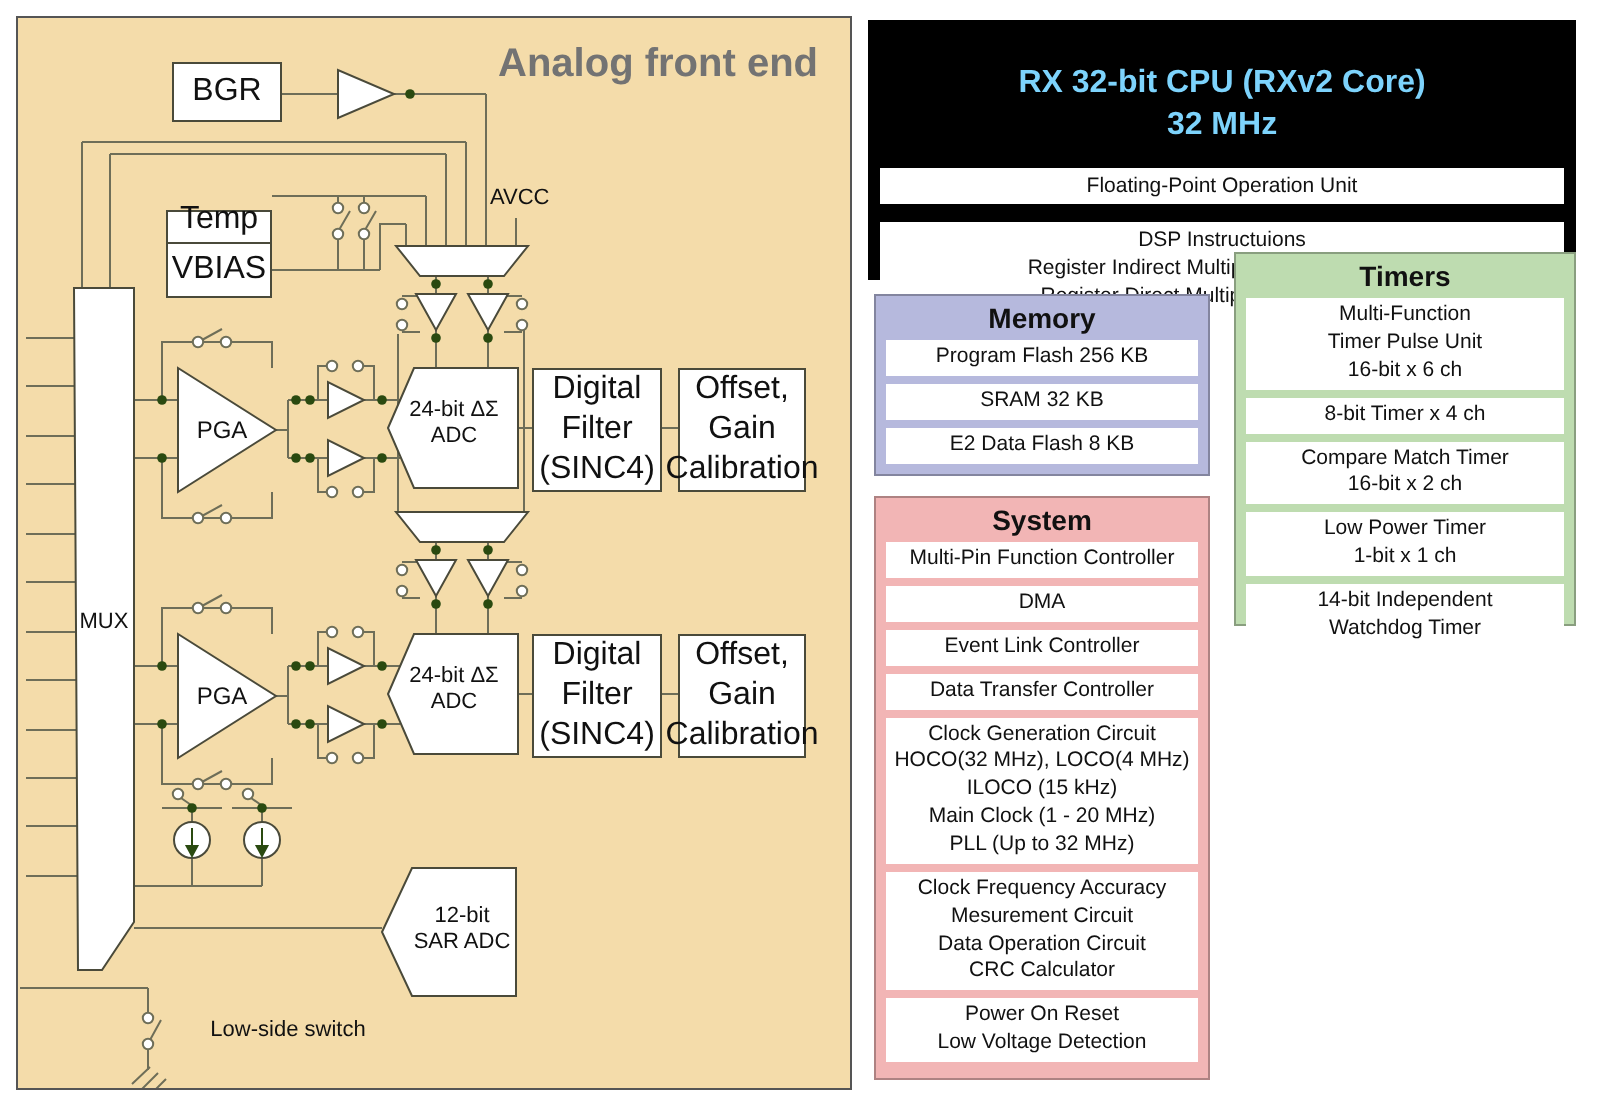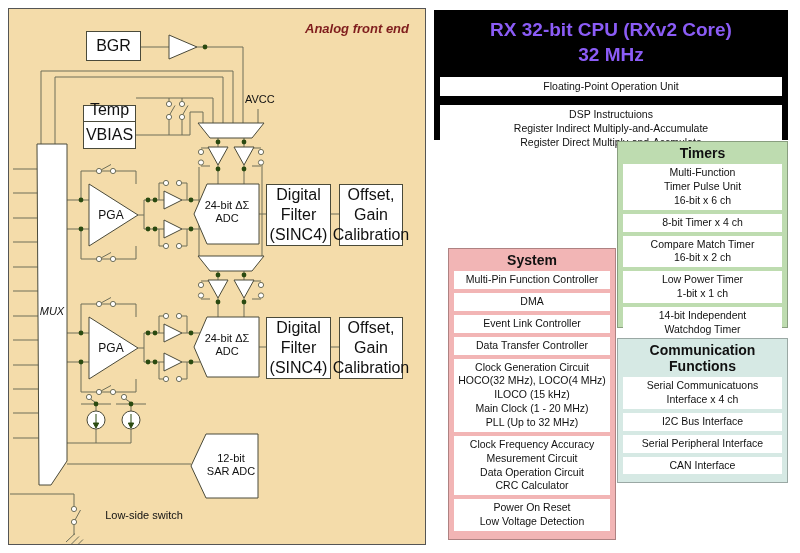--- a/index.html
+++ b/index.html
@@ -3,29 +3,29 @@
 <meta charset="utf-8">
 <style>
   html,body{margin:0;padding:0;background:#fff;}
   #stage{position:relative;width:800px;height:553px;background:#fff;font-family:"Liberation Sans",sans-serif;overflow:hidden;}
 
   
   #afe{position:absolute;left:8px;top:8px;width:418px;height:537px;background:#f4dcaa;border:1px solid #555;box-sizing:border-box;}
   #afe svg{position:absolute;left:0;top:0;}
   .afe-box{position:absolute;background:#fff;border:1px solid #4a4a3a;box-sizing:border-box;display:flex;align-items:center;justify-content:center;text-align:center;font-size:16px;line-height:1.25;color:#111;}
   .afe-label{position:absolute;font-size:11px;line-height:1.2;color:#111;text-align:center;}
-  #afe-title{position:absolute;top:12px;right:16px;font-size:13px;font-weight:bold;color:#7f1d1d;font-style:italic;}
+  #afe-title{position:absolute;top:12px;right:16px;font-size:20px;font-weight:bold;color:#737373;}
 
   
   .block{position:absolute;box-sizing:border-box;border:1px solid rgba(0,0,0,.28);padding:1px 0;}
   .block-header{font-weight:bold;font-size:14px;text-align:center;color:#111;padding:2px 0 3px;line-height:1.15;white-space:pre-line;}
   .block-item{background:#fff;margin:0 5px 4px;padding:2px 1px;font-size:10.5px;line-height:1.32;text-align:center;color:#111;white-space:pre-line;}
 
   #cpu{position:absolute;left:434px;top:10px;width:354px;height:130px;background:#000;box-sizing:border-box;}
-  #cpu-title{color:#8b5cf6;font-weight:bold;font-size:19px;text-align:center;padding-top:8px;line-height:1.3;white-space:pre-line;}
+  #cpu-title{color:#7dd3fc;font-weight:bold;font-size:16px;text-align:center;padding-top:22px;line-height:1.3;white-space:pre-line;}
   .cpu-item{background:#fff;color:#111;text-align:center;font-size:10.5px;line-height:1.35;white-space:pre-line;margin:9px 6px 0;padding:2px 1px;}
 </style>
 </head>
 <body>
 
 <div id="stage">
 
   <div id="afe">
     <svg width="416" height="535" viewBox="0 0 416 535">
 
@@ -171,21 +171,21 @@
         <span>BGR</span>
       </div>
     <div class="afe-box" style="left:74px;top:96px;width:53px;height:30px;">
         <span>Temp sensor</span>
       </div>
     <div class="afe-box" style="left:74px;top:112px;width:53px;height:28px;">
         <span>VBIAS</span>
       </div>
 
     <div class="afe-label" style="left:236px;top:84px;width:42px;text-align:left;">AVCC</div>
-    <div class="afe-label" style="left:28px;top:296px;width:30px;font-style:italic;">MUX</div>
+    <div class="afe-label" style="left:28px;top:296px;width:30px;">MUX</div>
     <div class="afe-label" style="left:84px;top:199px;width:36px;font-size:12px;">PGA</div>
     <div class="afe-label" style="left:84px;top:332px;width:36px;font-size:12px;">PGA</div>
     <div class="afe-label" style="left:194px;top:190px;width:48px;">24-bit ΔΣ ADC</div>
     <div class="afe-label" style="left:194px;top:323px;width:48px;">24-bit ΔΣ ADC</div>
     <div class="afe-label" style="left:196px;top:443px;width:52px;">12-bit SAR ADC</div>
     <div class="afe-label" style="left:80px;top:500px;width:110px;text-align:center;">Low-side switch</div>
 
     <div class="afe-box" style="left:257px;top:175px;width:65px;height:62px;">
         <span>Digital Filter (SINC4)</span>
       </div>
@@ -202,57 +202,54 @@
 
   <div id="cpu">
     <div id="cpu-title">RX 32-bit CPU (RXv2 Core)
 32 MHz</div>
     <div class="cpu-item" style="margin-top:10px;">Floating-Point Operation Unit</div>
     <div class="cpu-item">DSP Instructuions
 Register Indirect Multiply-and-Accumulate
 Register Direct Multiply-and-Accmulate</div>
   </div>
 
-
-  <div class="block" style="left:617px;top:141px;width:171px;height:187px;background:#bedcb0;">
+  <div class="block" style="left:437px;top:147px;width:168px;height:91px;background:#b6b9dd;">
+    <div class="block-header">Memory</div>
+    <div class="block-item">Program Flash 256 KB</div>
+    <div class="block-item">SRAM 32 KB</div>
+    <div class="block-item">E2 Data Flash 8 KB</div>
+  </div>
+
+  <div class="block" style="left:617px;top:126px;width:171px;height:187px;background:#bedcb0;">
     <div class="block-header">Timers</div>
     <div class="block-item">Multi-Function
 Timer Pulse Unit
 16-bit x 6 ch</div>
     <div class="block-item">8-bit Timer x 4 ch</div>
     <div class="block-item">Compare Match Timer
 16-bit x 2 ch</div>
     <div class="block-item">Low Power Timer
 1-bit x 1 ch</div>
     <div class="block-item">14-bit Independent
 Watchdog Timer</div>
   </div>
 
-  <div class="block" style="left:448px;top:248px;width:168px;height:292px;background:#f2b5b5;">
+  <div class="block" style="left:437px;top:248px;width:168px;height:292px;background:#f2b5b5;">
     <div class="block-header">System</div>
     <div class="block-item">Multi-Pin Function Controller</div>
     <div class="block-item">DMA</div>
     <div class="block-item">Event Link Controller</div>
     <div class="block-item">Data Transfer Controller</div>
     <div class="block-item">Clock Generation Circuit
 HOCO(32 MHz), LOCO(4 MHz)
 ILOCO (15 kHz)
 Main Clock (1 - 20 MHz)
 PLL (Up to 32 MHz)</div>
     <div class="block-item">Clock Frequency Accuracy
 Mesurement Circuit
 Data Operation Circuit
 CRC Calculator</div>
     <div class="block-item">Power On Reset
 Low Voltage Detection</div>
   </div>
 
-  <div class="block" style="left:617px;top:338px;width:171px;height:145px;background:#d6e9e4;">
-    <div class="block-header">Communication
-Functions</div>
-    <div class="block-item">Serial Communicatuons
-Interface x 4 ch</div>
-    <div class="block-item">I2C Bus Interface</div>
-    <div class="block-item">Serial Peripheral Interface</div>
-    <div class="block-item">CAN Interface</div>
-  </div>
 
 </div>
 
 </body></html>

